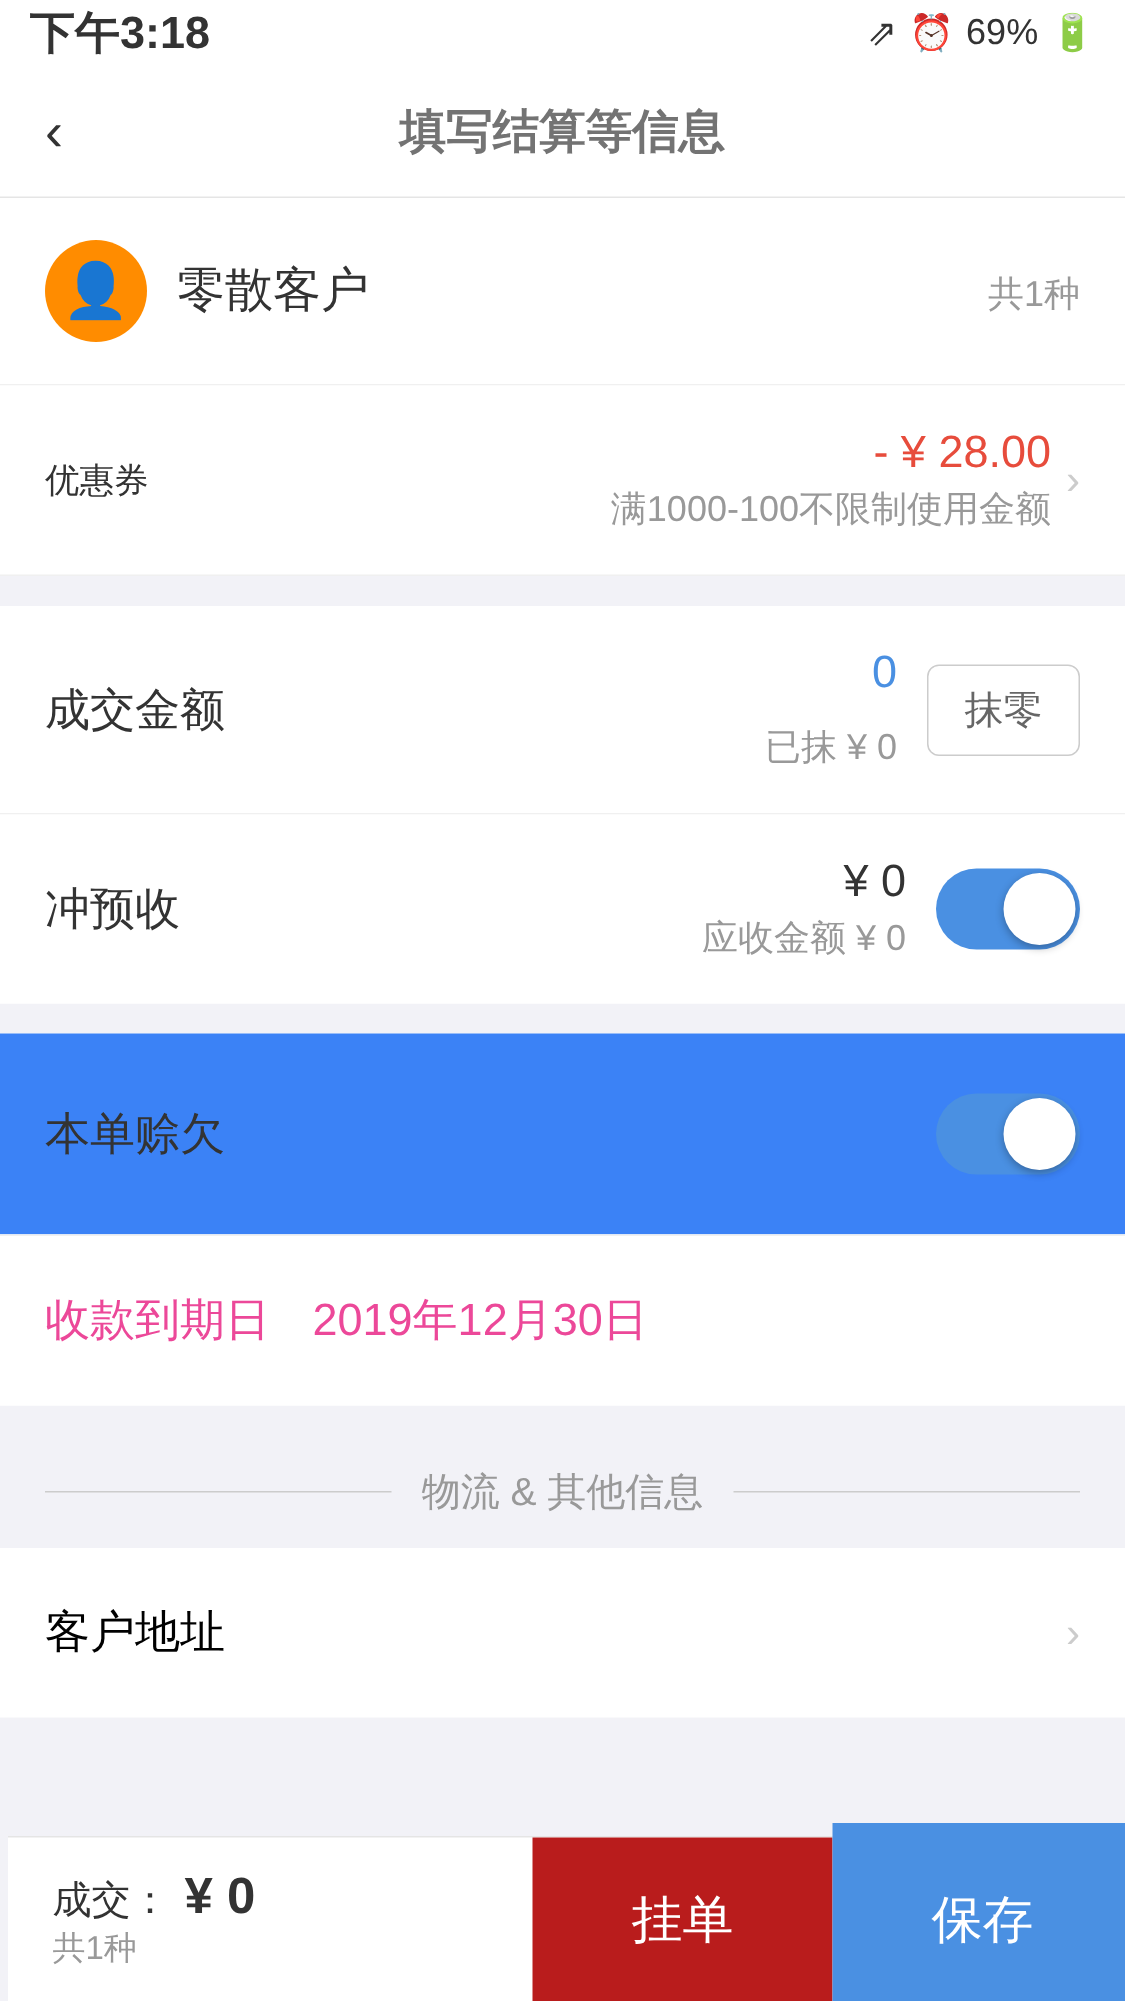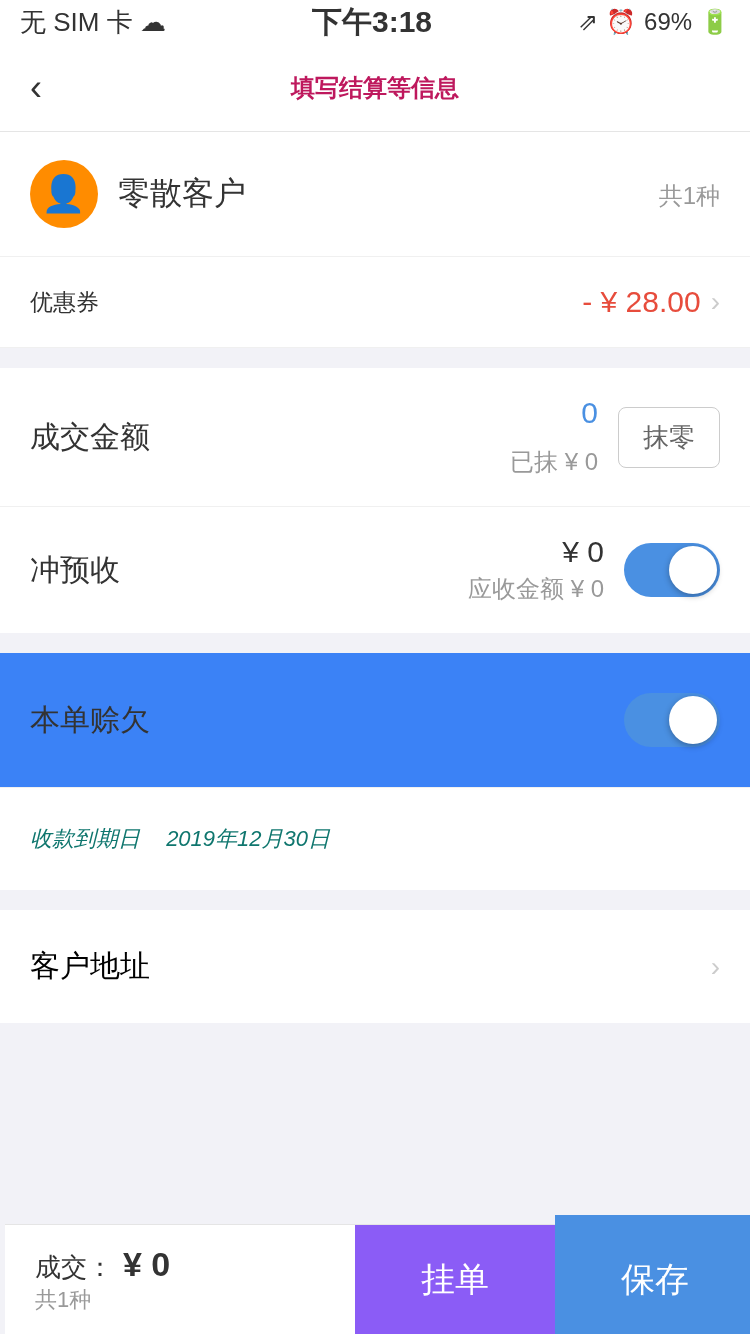--- a/index.html
+++ b/index.html
@@ -42,23 +42,23 @@
       border-bottom: 1px solid #e5e5e5;
     }
     .nav-back {
       position: absolute;
       left: 30px;
       font-size: 36px;
       color: #333;
       cursor: pointer;
     }
     .nav-title {
-      font-size: 24px;
+      font-size: 31px;
       font-weight: 600;
-      color: #be185d;
+      color: #737373;
     }
 
     
     .content {
       background: #f2f2f7;
       padding-bottom: 120px;
     }
 
     
     .card {
@@ -248,24 +248,23 @@
       display: flex;
       align-items: center;
       justify-content: space-between;
     }
     .benden-label { font-size: 30px; color: #333; }
 
     
     .duedate-row {
       background: #fff;
       padding: 36px 30px;
-      font-size: 22px;
-      color: #0f766e;
+      font-size: 30px;
+      color: #ec4899;
       border-top: 1px solid #f0f0f0;
-      font-style: italic;
     }
 
     
     .logistics-divider {
       background: #f2f2f7;
       padding: 20px 30px;
       text-align: center;
       display: flex;
       align-items: center;
       gap: 20px;
@@ -327,21 +326,21 @@
       color: #333;
       font-weight: 600;
     }
     .bottom-deal-count {
       font-size: 22px;
       color: #999;
     }
     .btn-hold {
       width: 200px;
       height: 110px;
-      background: #8b5cf6;
+      background: #b91c1c;
       display: flex;
       align-items: center;
       justify-content: center;
       font-size: 34px;
       color: #fff;
       font-weight: 500;
       cursor: pointer;
     }
     .btn-save {
       width: 200px;
@@ -353,23 +352,20 @@
       font-size: 34px;
       color: #fff;
       font-weight: 500;
       cursor: pointer;
     }
   </style>
 </head>
 <body>
 
 <div class="status-bar">
-  <div class="status-left">
-    <span>无 SIM 卡 ☁</span>
-  </div>
   <div class="status-center">下午3:18</div>
   <div class="status-right">
     <span>⇗</span>
     <span>⏰</span>
     <span>69%</span>
     <span>🔋</span>
   </div>
 </div>
 
 <div class="nav-bar">
@@ -390,20 +386,21 @@
       <div class="customer-right">
         <div class="total-count">共1种</div>
       </div>
     </div>
 
     <div class="coupon-row">
       <span class="coupon-label">优惠券</span>
       <div class="coupon-right">
         <div class="coupon-info">
           <div class="coupon-amount">- ¥ 28.00</div>
+          <div class="coupon-desc">满1000-100不限制使用金额</div>
         </div>
         <span class="chevron">›</span>
       </div>
     </div>
   </div>
 
   <div class="card">
 
     <div class="form-row">
       <span class="form-label">成交金额</span>
@@ -436,20 +433,23 @@
       <div class="toggle-switch">
         <div class="toggle-knob"></div>
       </div>
     </div>
     <div class="duedate-row">
       <span>收款到期日</span>
       <span style="margin-left: 20px;">2019年12月30日</span>
     </div>
   </div>
 
+  <div class="logistics-divider">
+    <span class="logistics-label">物流 &amp; 其他信息</span>
+  </div>
 
   <div class="card">
     <div class="address-row">
       <span class="address-label">客户地址</span>
       <span class="chevron">›</span>
     </div>
   </div>
 
 </div>
 

